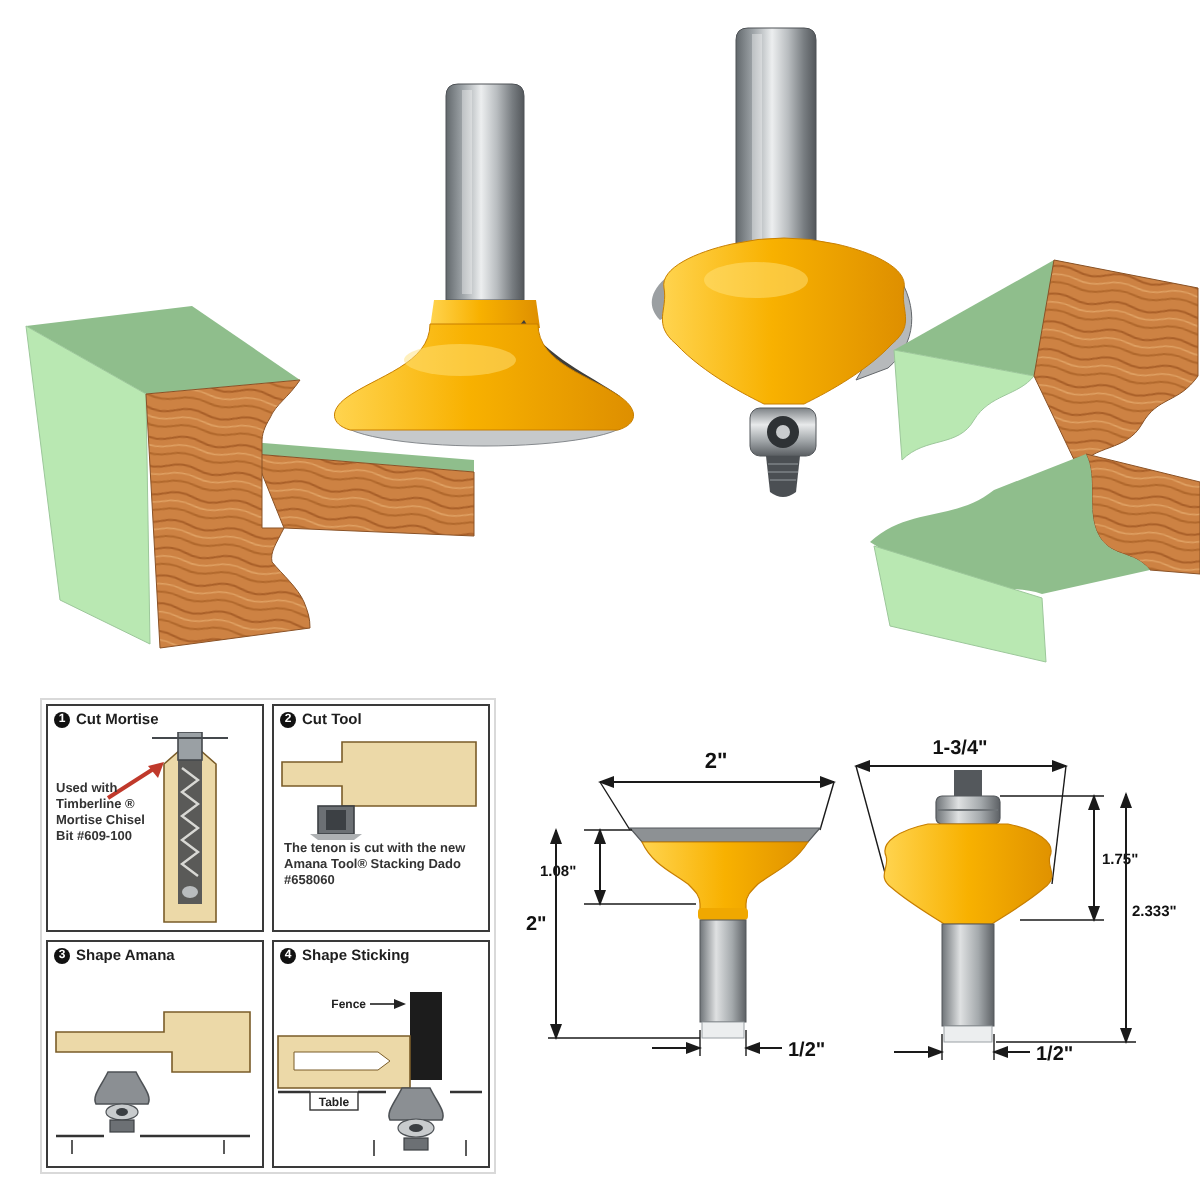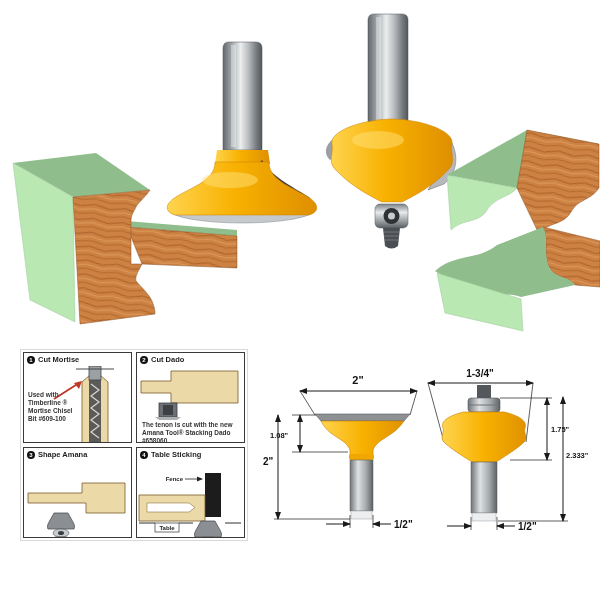--- a/index.html
+++ b/index.html
@@ -4,21 +4,21 @@
 <style>
   html,body{margin:0;padding:0;background:#fff;}
   .canvas{
     position:relative;width:600px;height:600px;background:#ffffff;overflow:hidden;
     font-family:"Liberation Sans",sans-serif;color:#2b2b2b;
   }
   svg text{font-family:"Liberation Sans",sans-serif;}
   .photo-svg{position:absolute;left:0;top:0;}
   
   .instr-card{
-    position:absolute;left:20px;top:349px;width:228px;height:192px;
+    position:absolute;left:20px;top:349px;width:228px;height:238px;
     display:grid;grid-template-columns:1fr 1fr;grid-template-rows:1fr 1fr;gap:4px;
     border:1px solid #d9d9d9;padding:2px;box-sizing:border-box;background:#fff;
   }
   .panel{position:relative;border:1px solid #3a3a3a;background:#fff;overflow:hidden;}
   .panel-title{
     position:absolute;top:2px;left:3px;display:flex;align-items:center;gap:3px;
     font-size:7.5px;font-weight:bold;color:#1e1e1e;white-space:nowrap;
   }
   .num-badge{
     display:inline-block;width:8px;height:8px;border-radius:50%;background:#111;color:#fff;
@@ -138,21 +138,21 @@
         <path d="M52,3 L90,3" stroke="#44484c" stroke-width="1"></path>
         <path d="M30,33 L55,17" stroke="#c0392b" stroke-width="2"></path>
         <path d="M58,15 L50,17 L55,23 Z" fill="#c0392b"></path>
       </svg>
       <div class="panel-note note1">Used with Timberline ® Mortise Chisel Bit #609-100</div>
     </div>
 
     <div class="panel">
       <div class="panel-title">
         <span class="num-badge">2</span>
-        <span>Cut Dado</span>
+        <span>Cut Tool</span>
       </div>
       <svg class="panel-illus" width="107" height="54" viewBox="0 0 107 54">
         <path d="M4,15 L34,15 L34,5 L101,5 L101,37 L34,37 L34,27 L4,27 Z" fill="#ecd9a8" stroke="#7a5c28" stroke-width="0.8"></path>
         <rect x="22" y="37" width="18" height="14" fill="#6c7074" stroke="#3c4044" stroke-width="0.8"></rect>
         <rect x="26" y="39" width="10" height="10" fill="#3c4044"></rect>
         <path d="M18,51 L44,51 L40,54 L22,54 Z" fill="#aeb1b3"></path>
       </svg>
       <div class="panel-note note2">The tenon is cut with the new Amana Tool® Stacking Dado #658060</div>
     </div>
 
@@ -168,21 +168,21 @@
         <ellipse cx="37" cy="72" rx="3" ry="2" fill="#3a3e42"></ellipse>
         <rect x="31" y="76" width="12" height="6" fill="#6c7074" stroke="#3c4044" stroke-width="0.6"></rect>
         <path d="M4,84 L28,84 M46,84 L101,84" stroke="#333" stroke-width="1.2"></path>
         <path d="M12,86 L12,93 M88,86 L88,93" stroke="#333" stroke-width="0.8"></path>
       </svg>
     </div>
 
     <div class="panel">
       <div class="panel-title">
         <span class="num-badge">4</span>
-        <span>Table Sticking</span>
+        <span>Shape Sticking</span>
       </div>
       <svg class="panel-illus" width="107" height="97" viewBox="0 0 107 97">
         <rect x="68" y="12" width="16" height="44" fill="#1c1c1c"></rect>
         <text x="46" y="20" text-anchor="end" class="illus-label">Fence</text>
         <path d="M48,18 L64,18" stroke="#222" stroke-width="0.8"></path>
         <path d="M66,18 L60,15.5 L60,20.5 Z" fill="#222"></path>
         <path d="M2,34 L68,34 L68,60 L2,60 Z" fill="#ecd9a8" stroke="#7a5c28" stroke-width="0.8"></path>
         <path d="M10,42 L52,42 L58,46.5 L52,51 L10,51 Z" fill="#ffffff" stroke="#7a5c28" stroke-width="0.5"></path>
         <path d="M64,60 C60,68 56,72 58,76 L84,76 C86,72 82,68 78,60 Z" fill="#8b8f93" stroke="#4e5256" stroke-width="0.8"></path>
         <ellipse cx="71" cy="80" rx="9" ry="4.5" fill="#c8cbcd" stroke="#4e5256" stroke-width="0.6"></ellipse>

